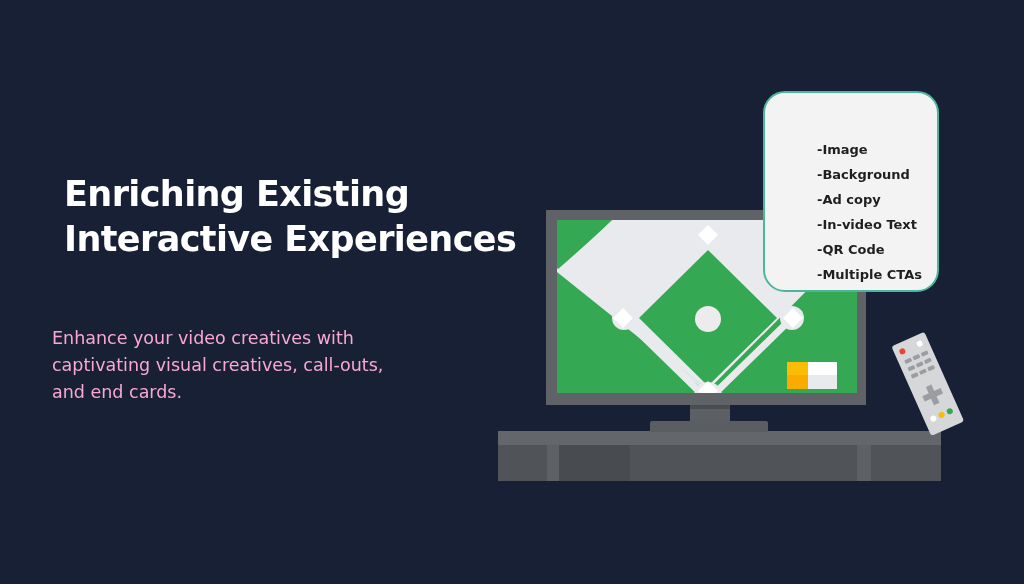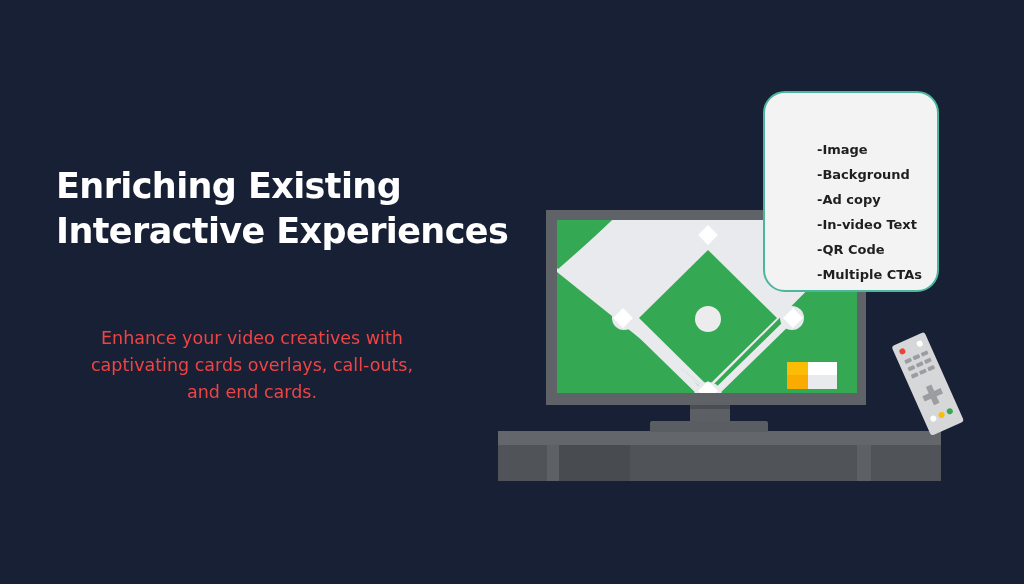--- a/index.html
+++ b/index.html
@@ -5,26 +5,26 @@
   html, body { margin:0; padding:0; }
   body {
     width:1024px; height:584px; overflow:hidden;
     background:#172035;
     position:relative;
     font-family:"DejaVu Sans", "Liberation Sans", sans-serif;
   }
   .headline {
     position:absolute; left:52px; top:160px; width:480px;
     color:#ffffff; font-weight:bold; font-size:35px; line-height:45px;
-    letter-spacing:-0.6px; margin:4px;
+    letter-spacing:-0.6px; margin:12px;
   }
   .headline span { display:block; white-space:nowrap; }
   .subtext {
     position:absolute; left:52px; top:325px; width:400px;
-    color:#ef4444; font-size:17.5px; line-height:27px; margin:0;text-align:center;
+    color:#f9a8d4; font-size:17.5px; line-height:27px; margin:0;
   }
   .subtext span { display:block; white-space:nowrap; }
 
   
   .scene { position:absolute; left:0; top:0; width:1024px; height:584px; }
   .cabinet-top { position:absolute; left:498px; top:431px; width:443px; height:14px; background:#63666b; }
   .cabinet-body { position:absolute; left:498px; top:445px; width:443px; height:36px; background:#505357; }
   .cabinet-leg { position:absolute; top:445px; height:36px; background:#5d6065; }
   .cabinet-panel { position:absolute; top:445px; height:36px; background:#484b4f; }
   .tv-base { position:absolute; left:650px; top:421px; width:118px; height:11px; background:#5a5d62; border-radius:2px 2px 0 0; }
@@ -66,21 +66,21 @@
 </head>
 <body>
 
 <h1 class="headline">
   <span>Enriching Existing</span>
   <span>Interactive Experiences</span>
 </h1>
 
 <p class="subtext">
   <span>Enhance your video creatives with</span>
-  <span>captivating cards overlays, call-outs,</span>
+  <span>captivating visual creatives, call-outs,</span>
   <span>and end cards.</span>
 </p>
 
 <div class="scene">
 
   <div class="cabinet-body"></div>
   <div class="cabinet-panel" style="left:558px;width:72px;"></div>
   <div class="cabinet-leg" style="left:547px;width:12px;"></div>
   <div class="cabinet-leg" style="left:857px;width:14px;"></div>
   <div class="cabinet-top"></div>

